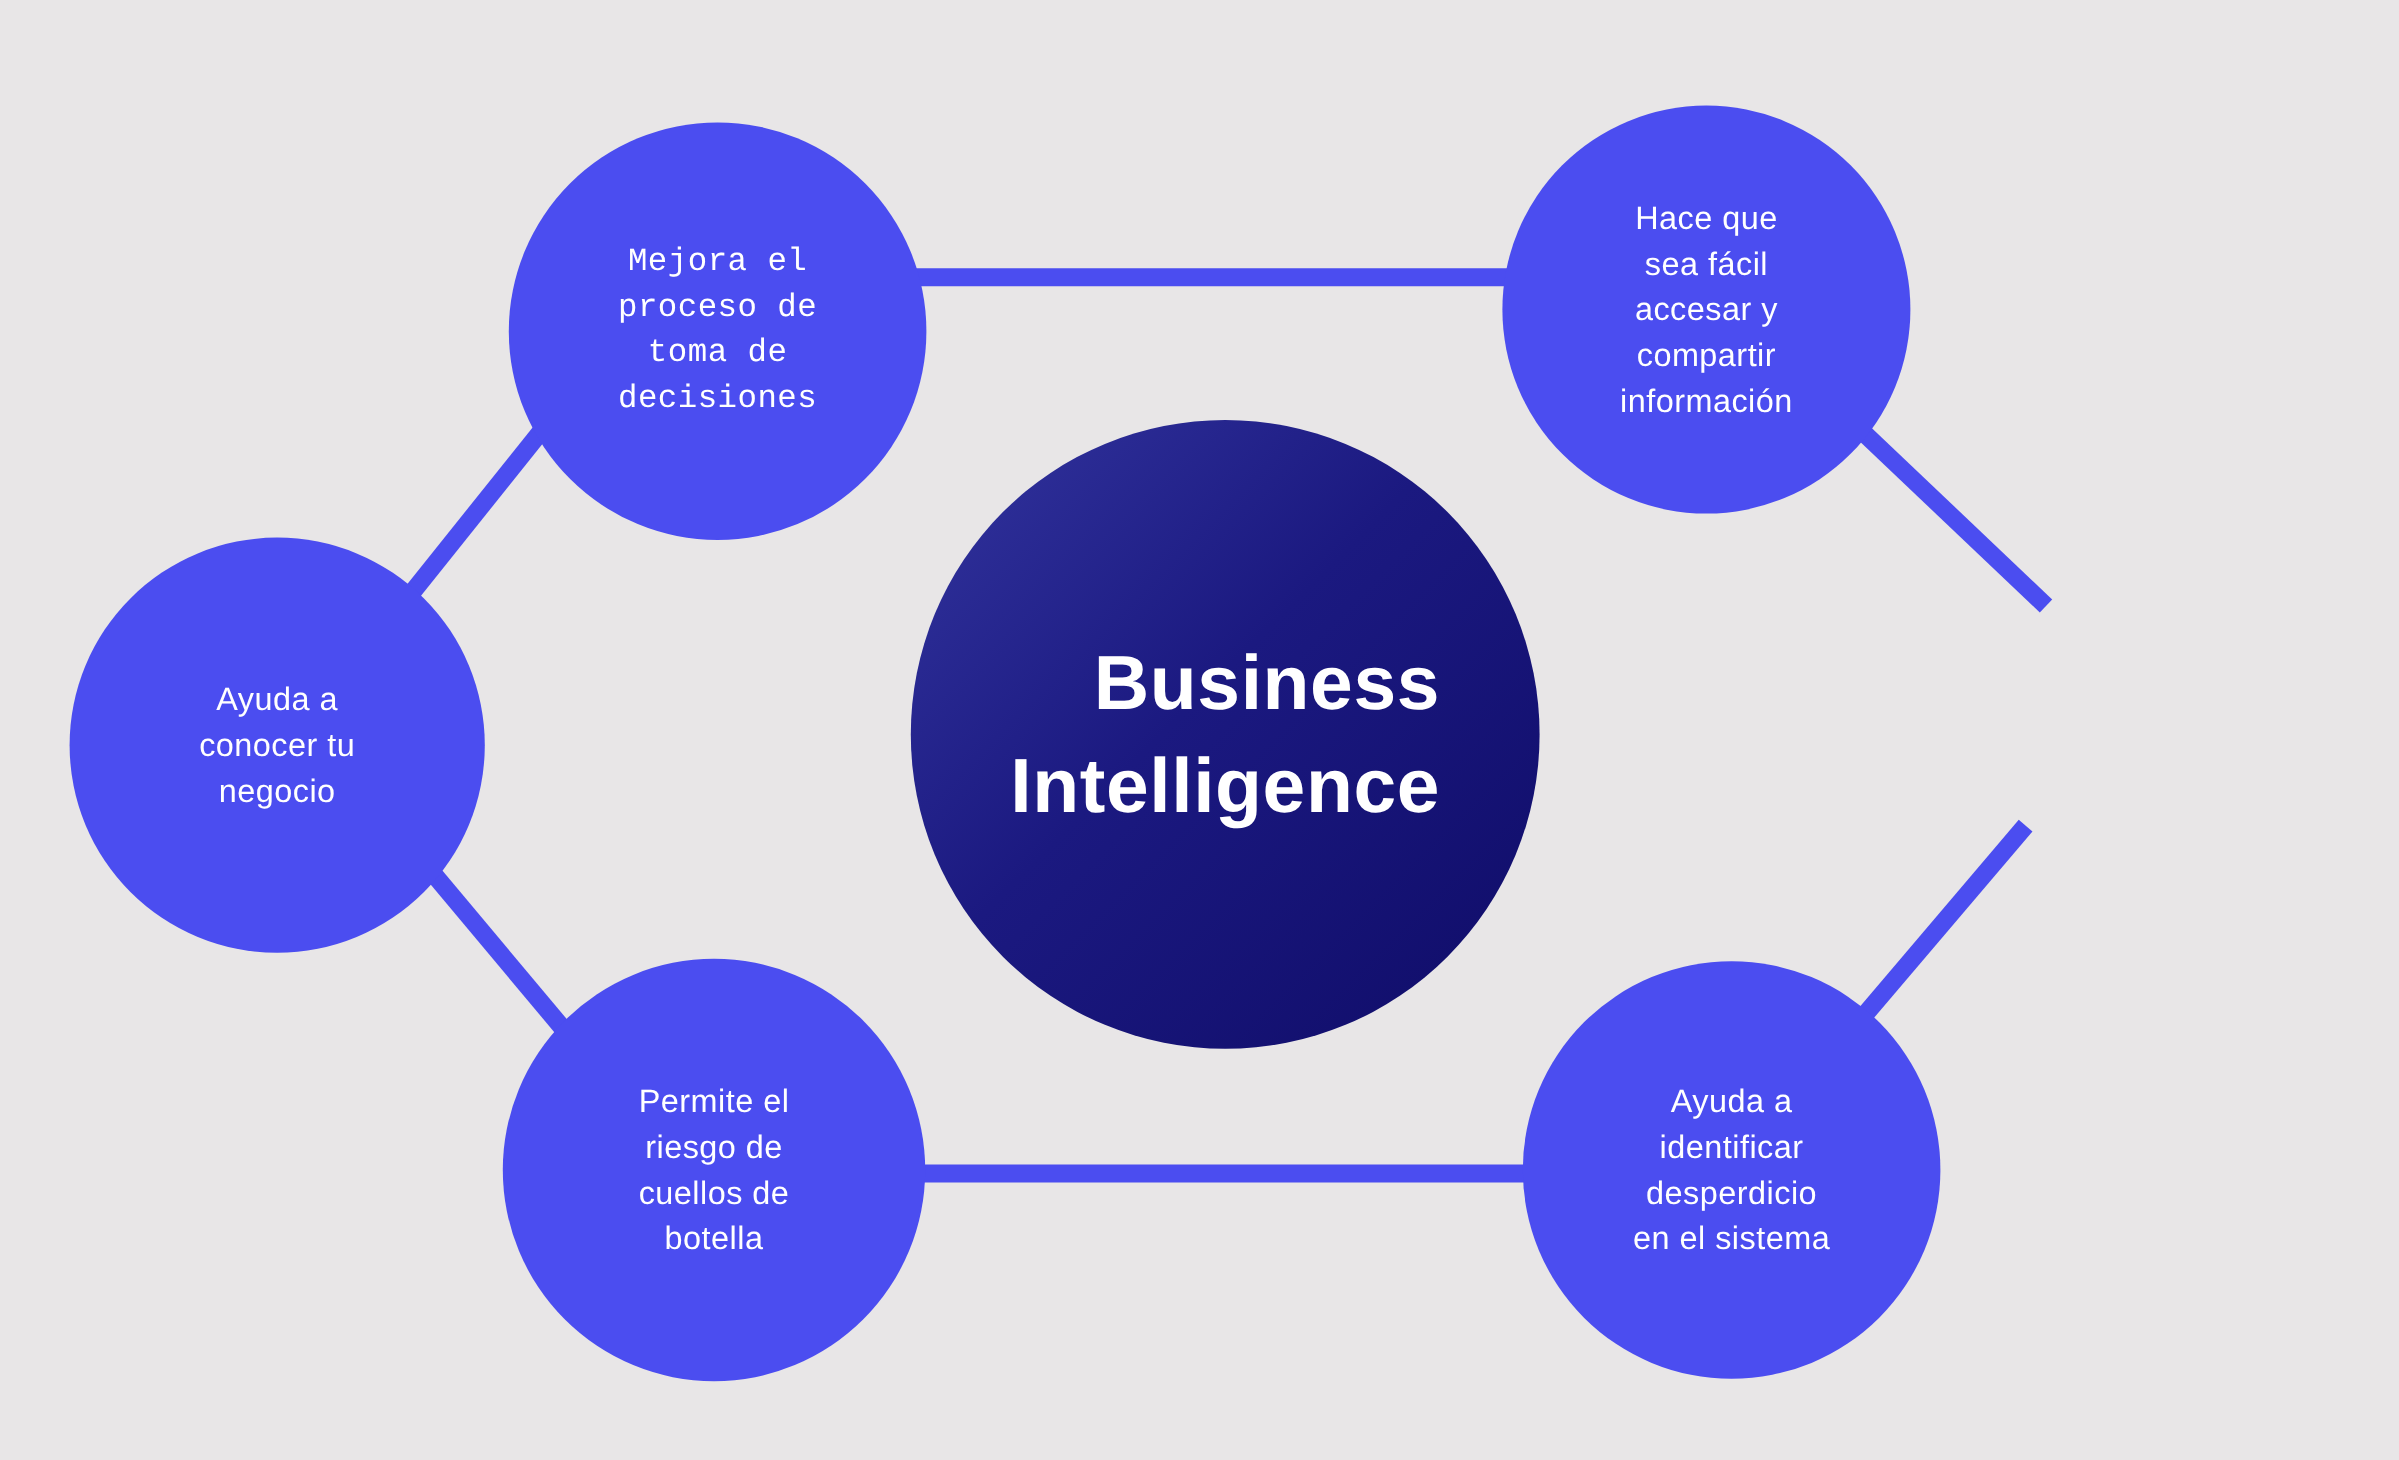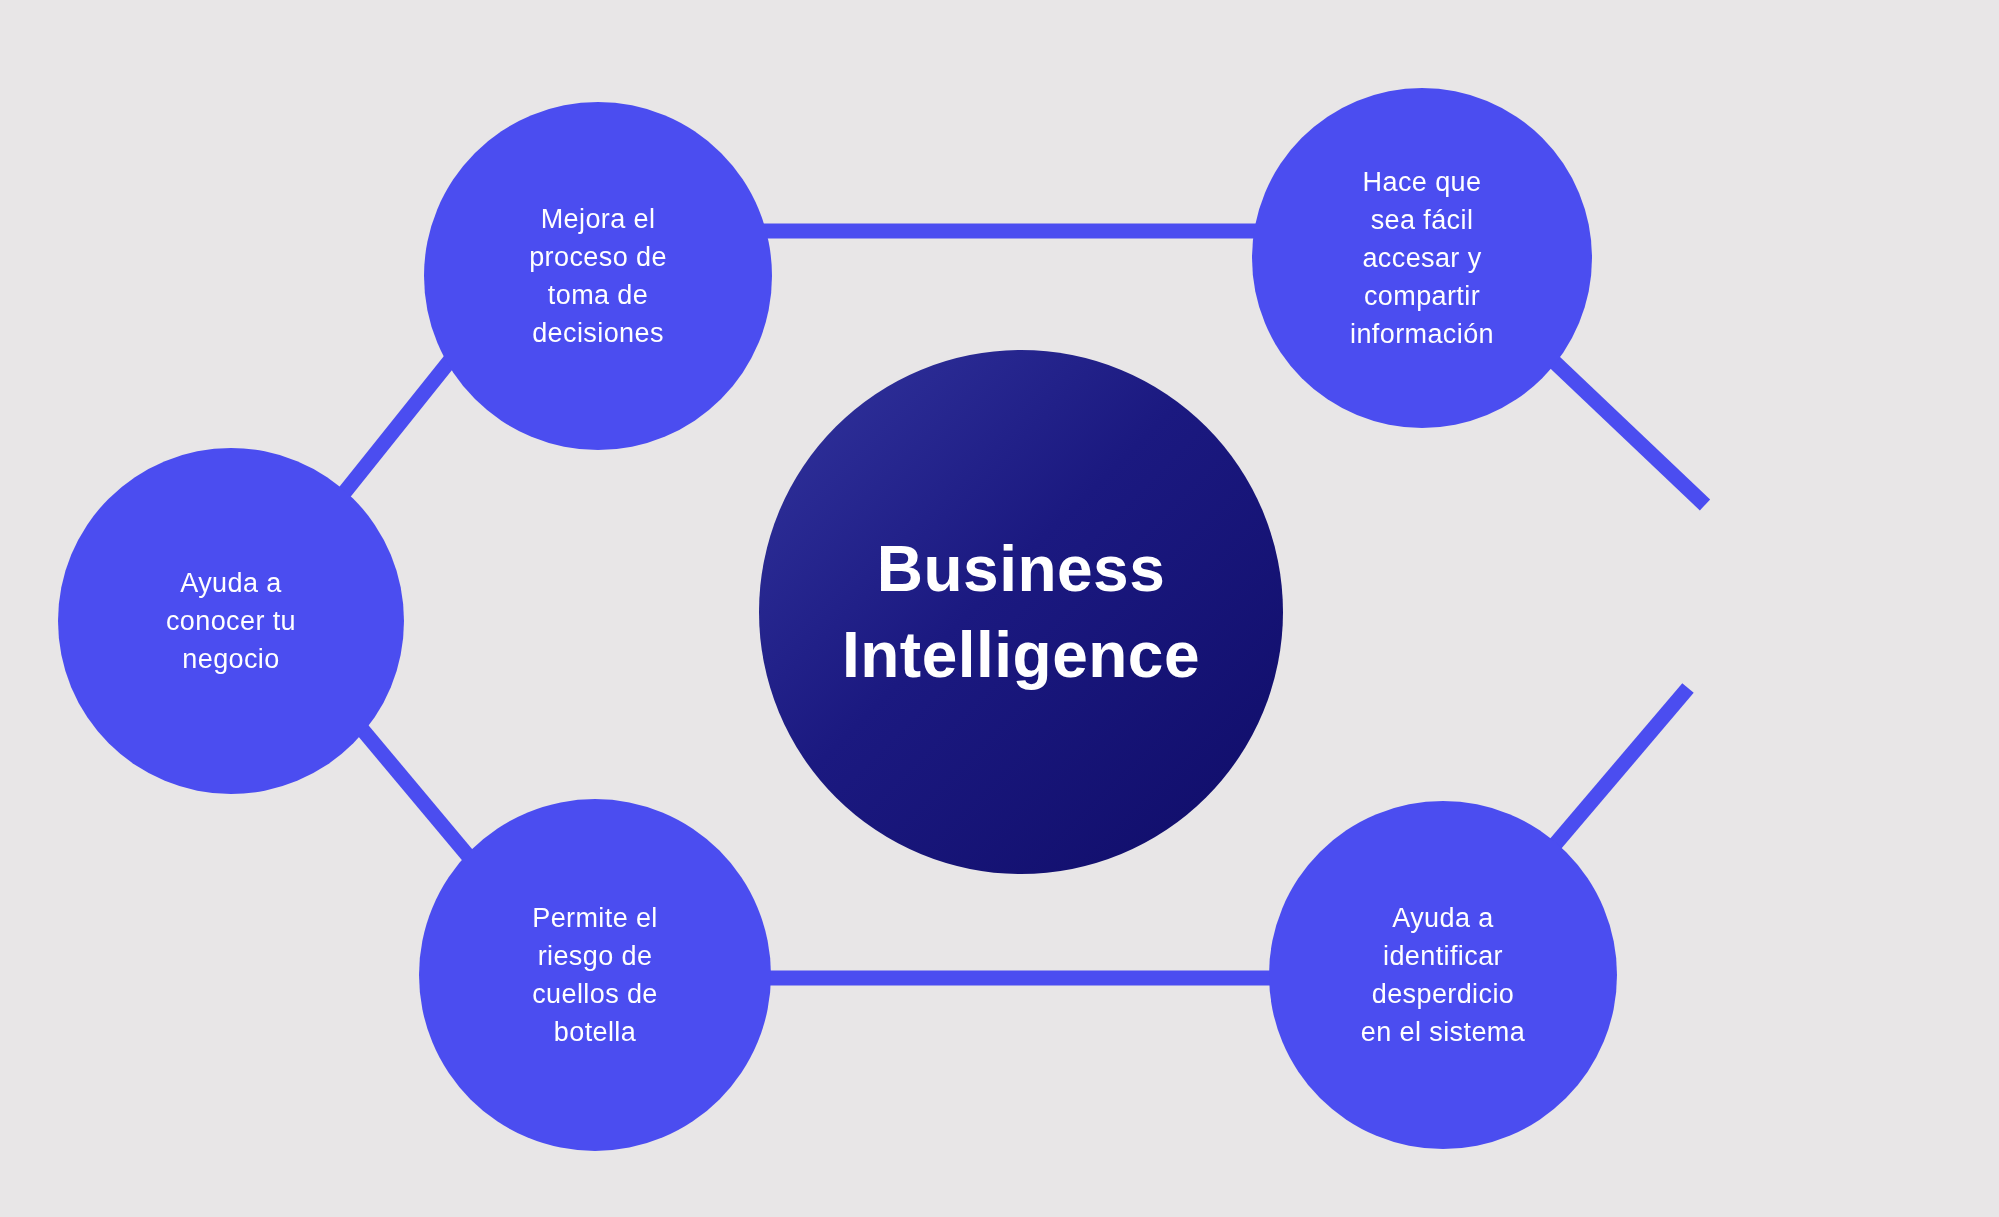--- a/index.html
+++ b/index.html
@@ -45,24 +45,24 @@
     font-size: 64px;
     line-height: 86px;
     font-weight: 800;
     letter-spacing: 0.5px;
   }
   .node-label {
     white-space: pre-line;
     padding: 0 18px;
   }
   
-  .pos-top-left     { left: 424px;  top: 102px; width: 348px; height: 348px; }
+  .pos-top-left     { left: 424px;  top: 102px; width: 348px; height: 348px; font-family: Liberation Mono, monospace; }
   .pos-left         { left: 58px;   top: 448px; width: 346px; height: 346px; }
   .pos-bottom-left  { left: 419px;  top: 799px; width: 352px; height: 352px; }
-  .pos-center       { left: 759px;  top: 350px; width: 524px; height: 524px; }
+  .pos-center       { left: 759px;  top: 350px; width: 524px; height: 524px; text-align: right; }
   .pos-top-right    { left: 1252px; top: 88px;  width: 340px; height: 340px; }
   .pos-right        { left: 1645px; top: 454px; width: 330px; height: 330px; }
   .pos-bottom-right { left: 1269px; top: 801px; width: 348px; height: 348px; }
 </style>
 </head>
 <body>
 
 <div class="stage">
 
   <svg class="connectors" viewBox="0 0 1999 1217" xmlns="http://www.w3.org/2000/svg">

